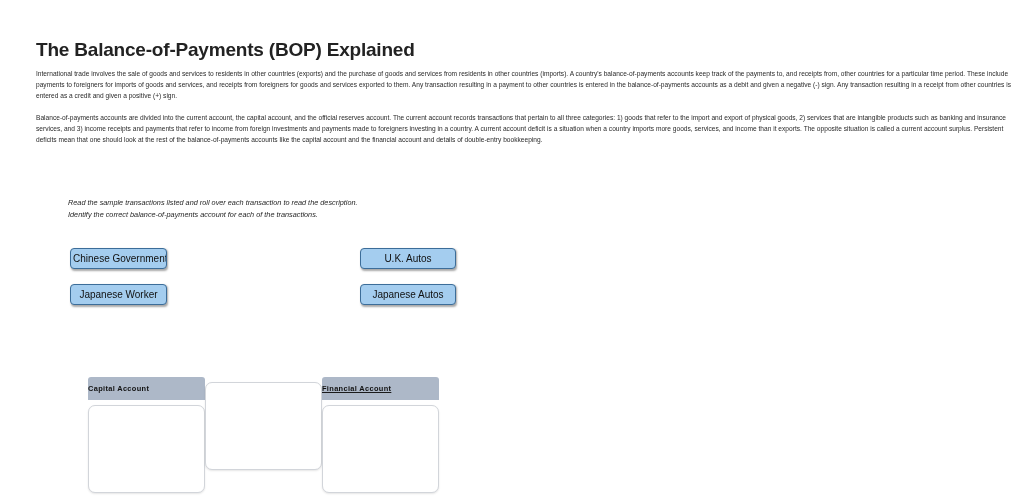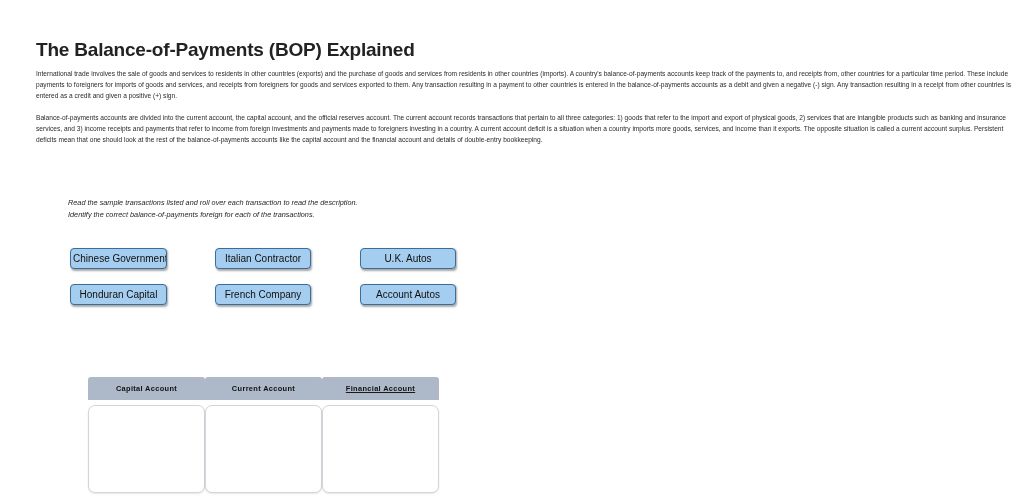--- a/index.html
+++ b/index.html
@@ -116,21 +116,21 @@
     top: 0;
     width: 117px;
   }
   .acct-col.a0 { left: 88px; }
   .acct-col.a1 { left: 205px; }
   .acct-col.a2 { left: 322px; text-decoration: underline; }
 
   .acct-header {
     height: 23px;
     line-height: 23px;
-    text-align: center;
+    text-align: left;
     background: #adb8c8;
     color: #111111;
     font-size: 7.4px;
     font-weight: bold;
     letter-spacing: 0.35px;
     border-radius: 3px 3px 0 0;
     white-space: nowrap;
     overflow: hidden;
   }
   .acct-dropzone {
@@ -149,51 +149,46 @@
 
   <h1 class="page-title">The Balance-of-Payments (BOP) Explained</h1>
 
   <div class="intro-block">
     <p class="para">International trade involves the sale of goods and services to residents in other countries (exports) and the purchase of goods and services from residents in other countries (imports). A country's balance-of-payments accounts keep track of the payments to, and receipts from, other countries for a particular time period. These include payments to foreigners for imports of goods and services, and receipts from foreigners for goods and services exported to them. Any transaction resulting in a payment to other countries is entered in the balance-of-payments accounts as a debit and given a negative (-) sign. Any transaction resulting in a receipt from other countries is entered as a credit and given a positive (+) sign.</p>
     <p class="para">Balance-of-payments accounts are divided into the current account, the capital account, and the official reserves account. The current account records transactions that pertain to all three categories: 1) goods that refer to the import and export of physical goods, 2) services that are intangible products such as banking and insurance services, and 3) income receipts and payments that refer to income from foreign investments and payments made to foreigners investing in a country. A current account deficit is a situation when a country imports more goods, services, and income than it exports. The opposite situation is called a current account surplus. Persistent deficits mean that one should look at the rest of the balance-of-payments accounts like the capital account and the financial account and details of double-entry bookkeeping.</p>
   </div>
 
   <div class="instructions">
     <div>Read the sample transactions listed and roll over each transaction to read the description.</div>
-    <div>Identify the correct balance-of-payments foreign for each of the transactions.</div>
+    <div>Identify the correct balance-of-payments account for each of the transactions.</div>
   </div>
 
   <div class="buttons-area">
 
     <div class="btn-col c0">
       <button class="txn-btn">Chinese Government</button>
-      <button class="txn-btn">Honduran Capital</button>
+      <button class="txn-btn">Japanese Worker</button>
     </div>
 
-    <div class="btn-col c1">
-      <button class="txn-btn">Italian Contractor</button>
-      <button class="txn-btn">French Company</button>
-    </div>
 
     <div class="btn-col c2">
       <button class="txn-btn">U.K. Autos</button>
-      <button class="txn-btn">Account Autos</button>
+      <button class="txn-btn">Japanese Autos</button>
     </div>
 
   </div>
 
   <div class="accounts-area">
 
     <div class="acct-col a0">
       <div class="acct-header">Capital Account</div>
       <div class="acct-dropzone"></div>
     </div>
 
     <div class="acct-col a1">
-      <div class="acct-header">Current Account</div>
       <div class="acct-dropzone"></div>
     </div>
 
     <div class="acct-col a2">
       <div class="acct-header">Financial Account</div>
       <div class="acct-dropzone"></div>
     </div>
 
   </div>
 

